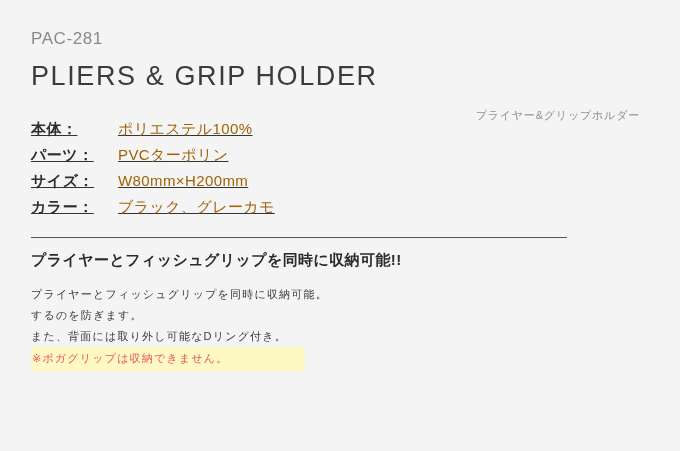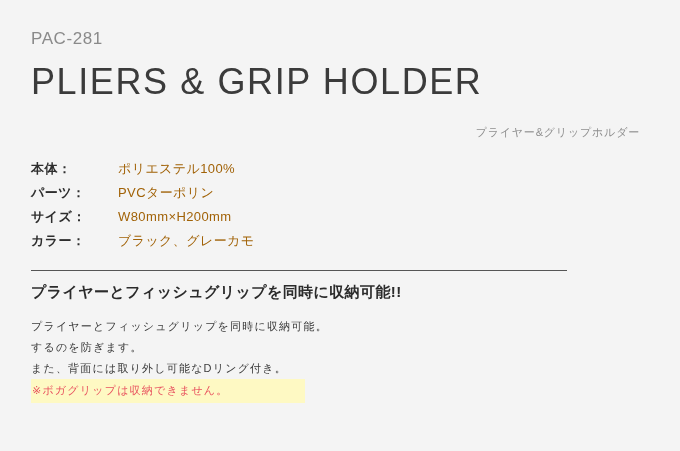--- a/index.html
+++ b/index.html
@@ -28,44 +28,44 @@
   .product-code {
     font-size: 17px;
     color: #8a8a8a;
     letter-spacing: 0.6px;
     font-weight: 400;
     padding-top: 30px;
     line-height: 1;
   }
 
   .product-title {
-    font-size: 36px;
+    font-size: 27px;
     font-weight: 300;
     color: #3b3b3b;
     letter-spacing: 1.6px;
     line-height: 1.15;
     margin-top: 14px;
     white-space: nowrap;
   }
 
   .product-subtitle {
     font-size: 11px;
     color: #8f8f8f;
     letter-spacing: 0.8px;
     margin-top: 8px;
     line-height: 1;
     text-align: right;
   }
 
   
   .spec-table {
-    margin-top: 24px;
     border-collapse: collapse;
-    font-size: 13px;
+    font-size: 15px;
     line-height: 1;
+    text-decoration: underline;
   }
   .spec-table td {
     padding: 0 0 11px 0;
     vertical-align: top;
     white-space: nowrap;
   }
   .spec-label {
     width: 87px;
     color: #2e2e2e;
     font-weight: 700;

